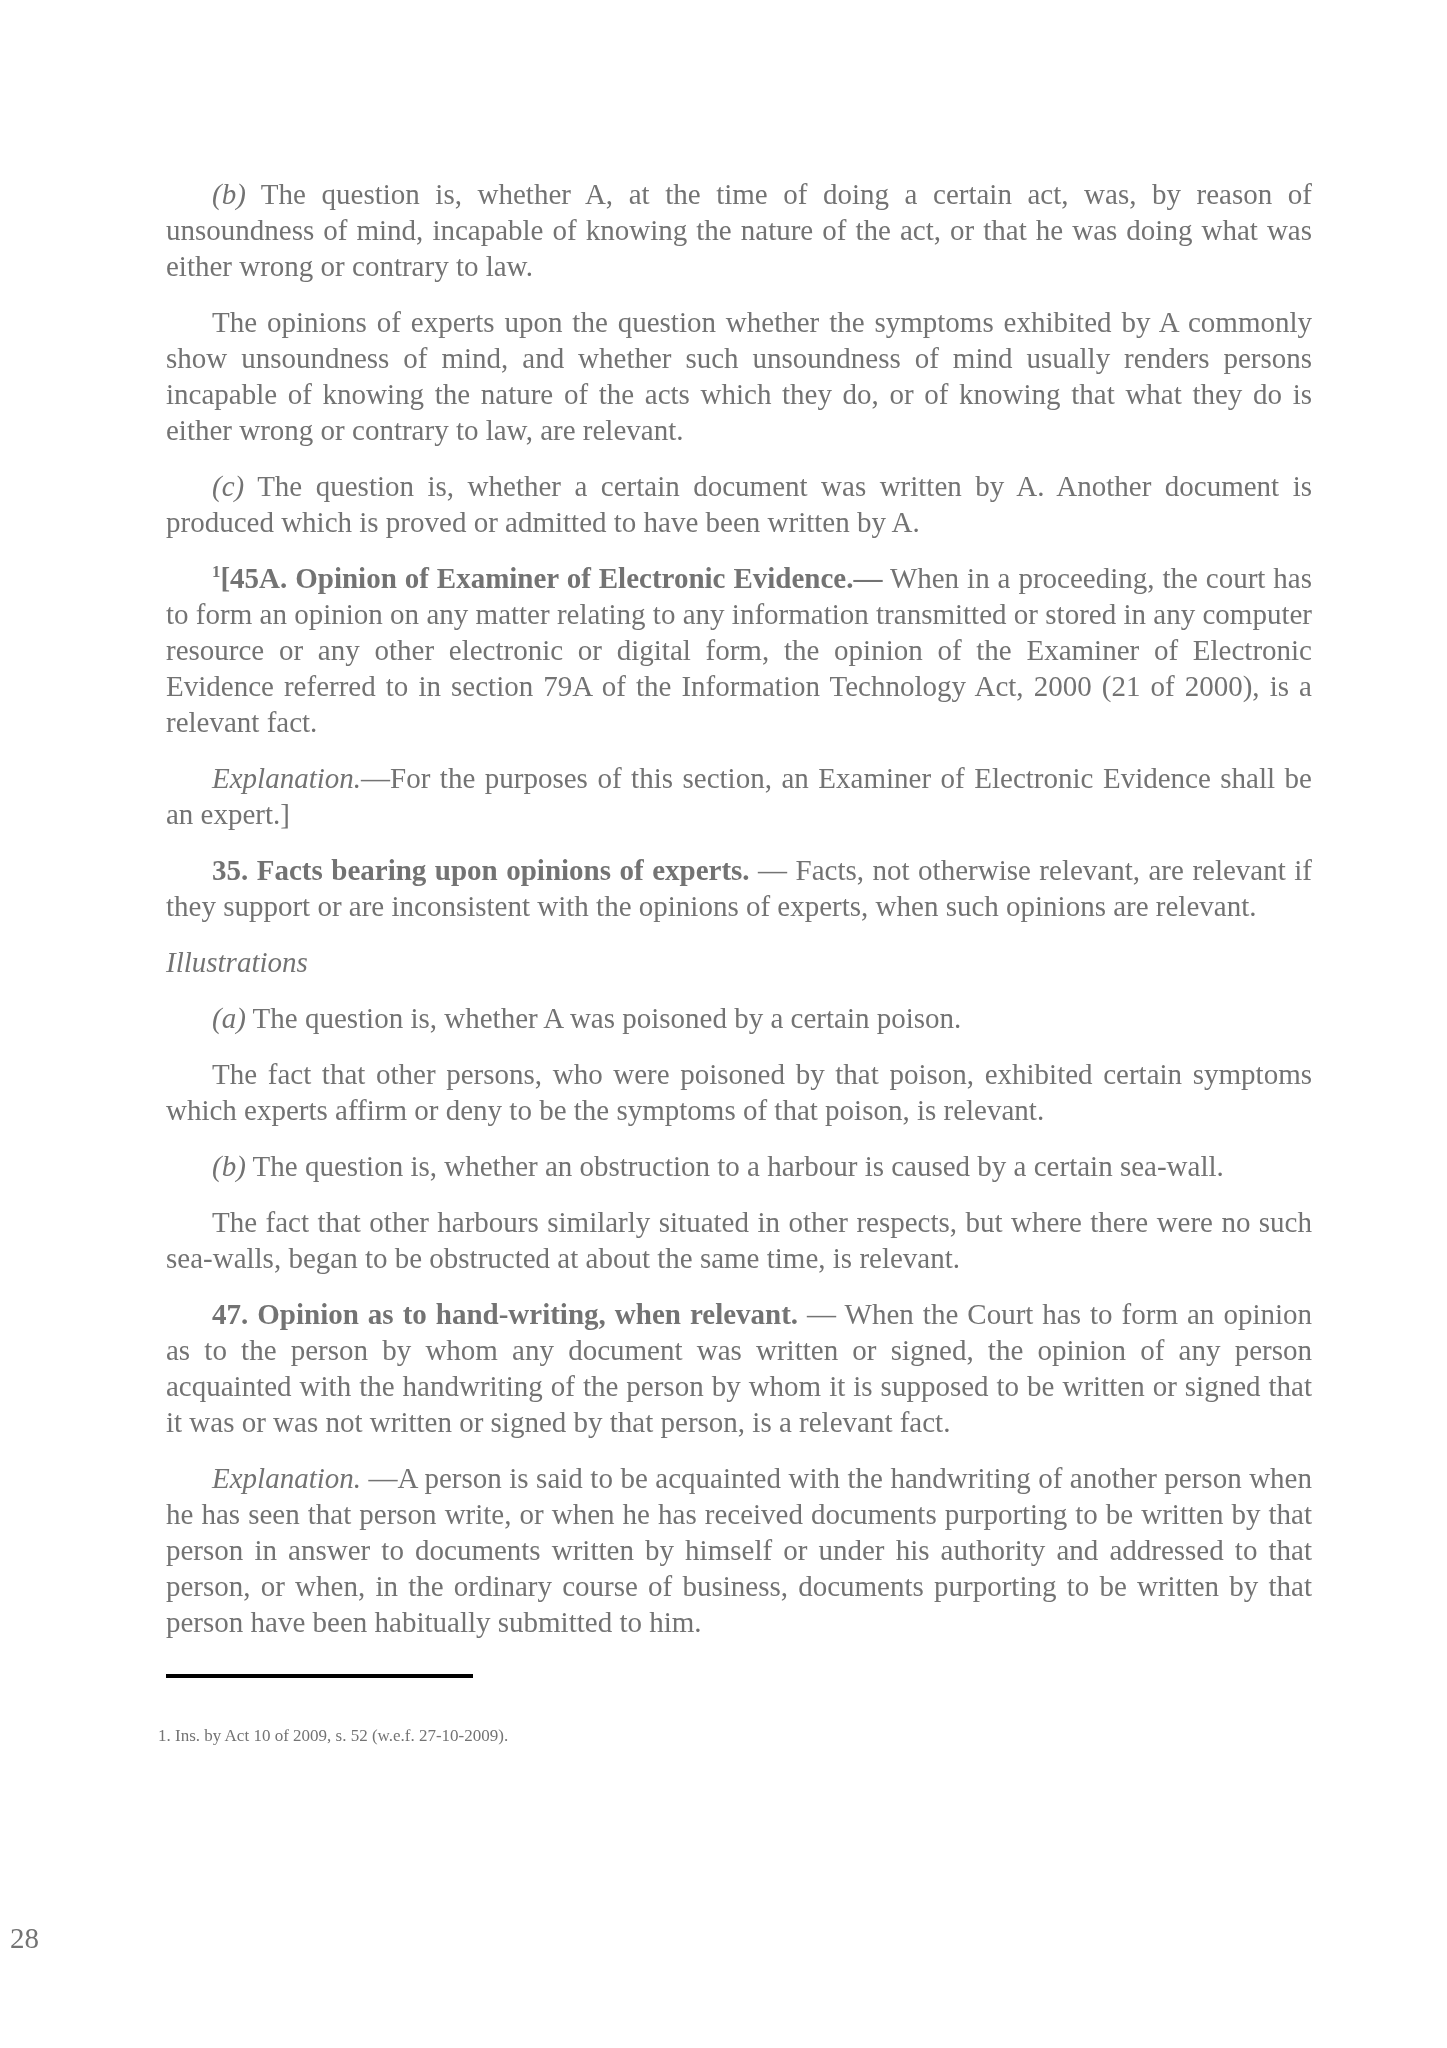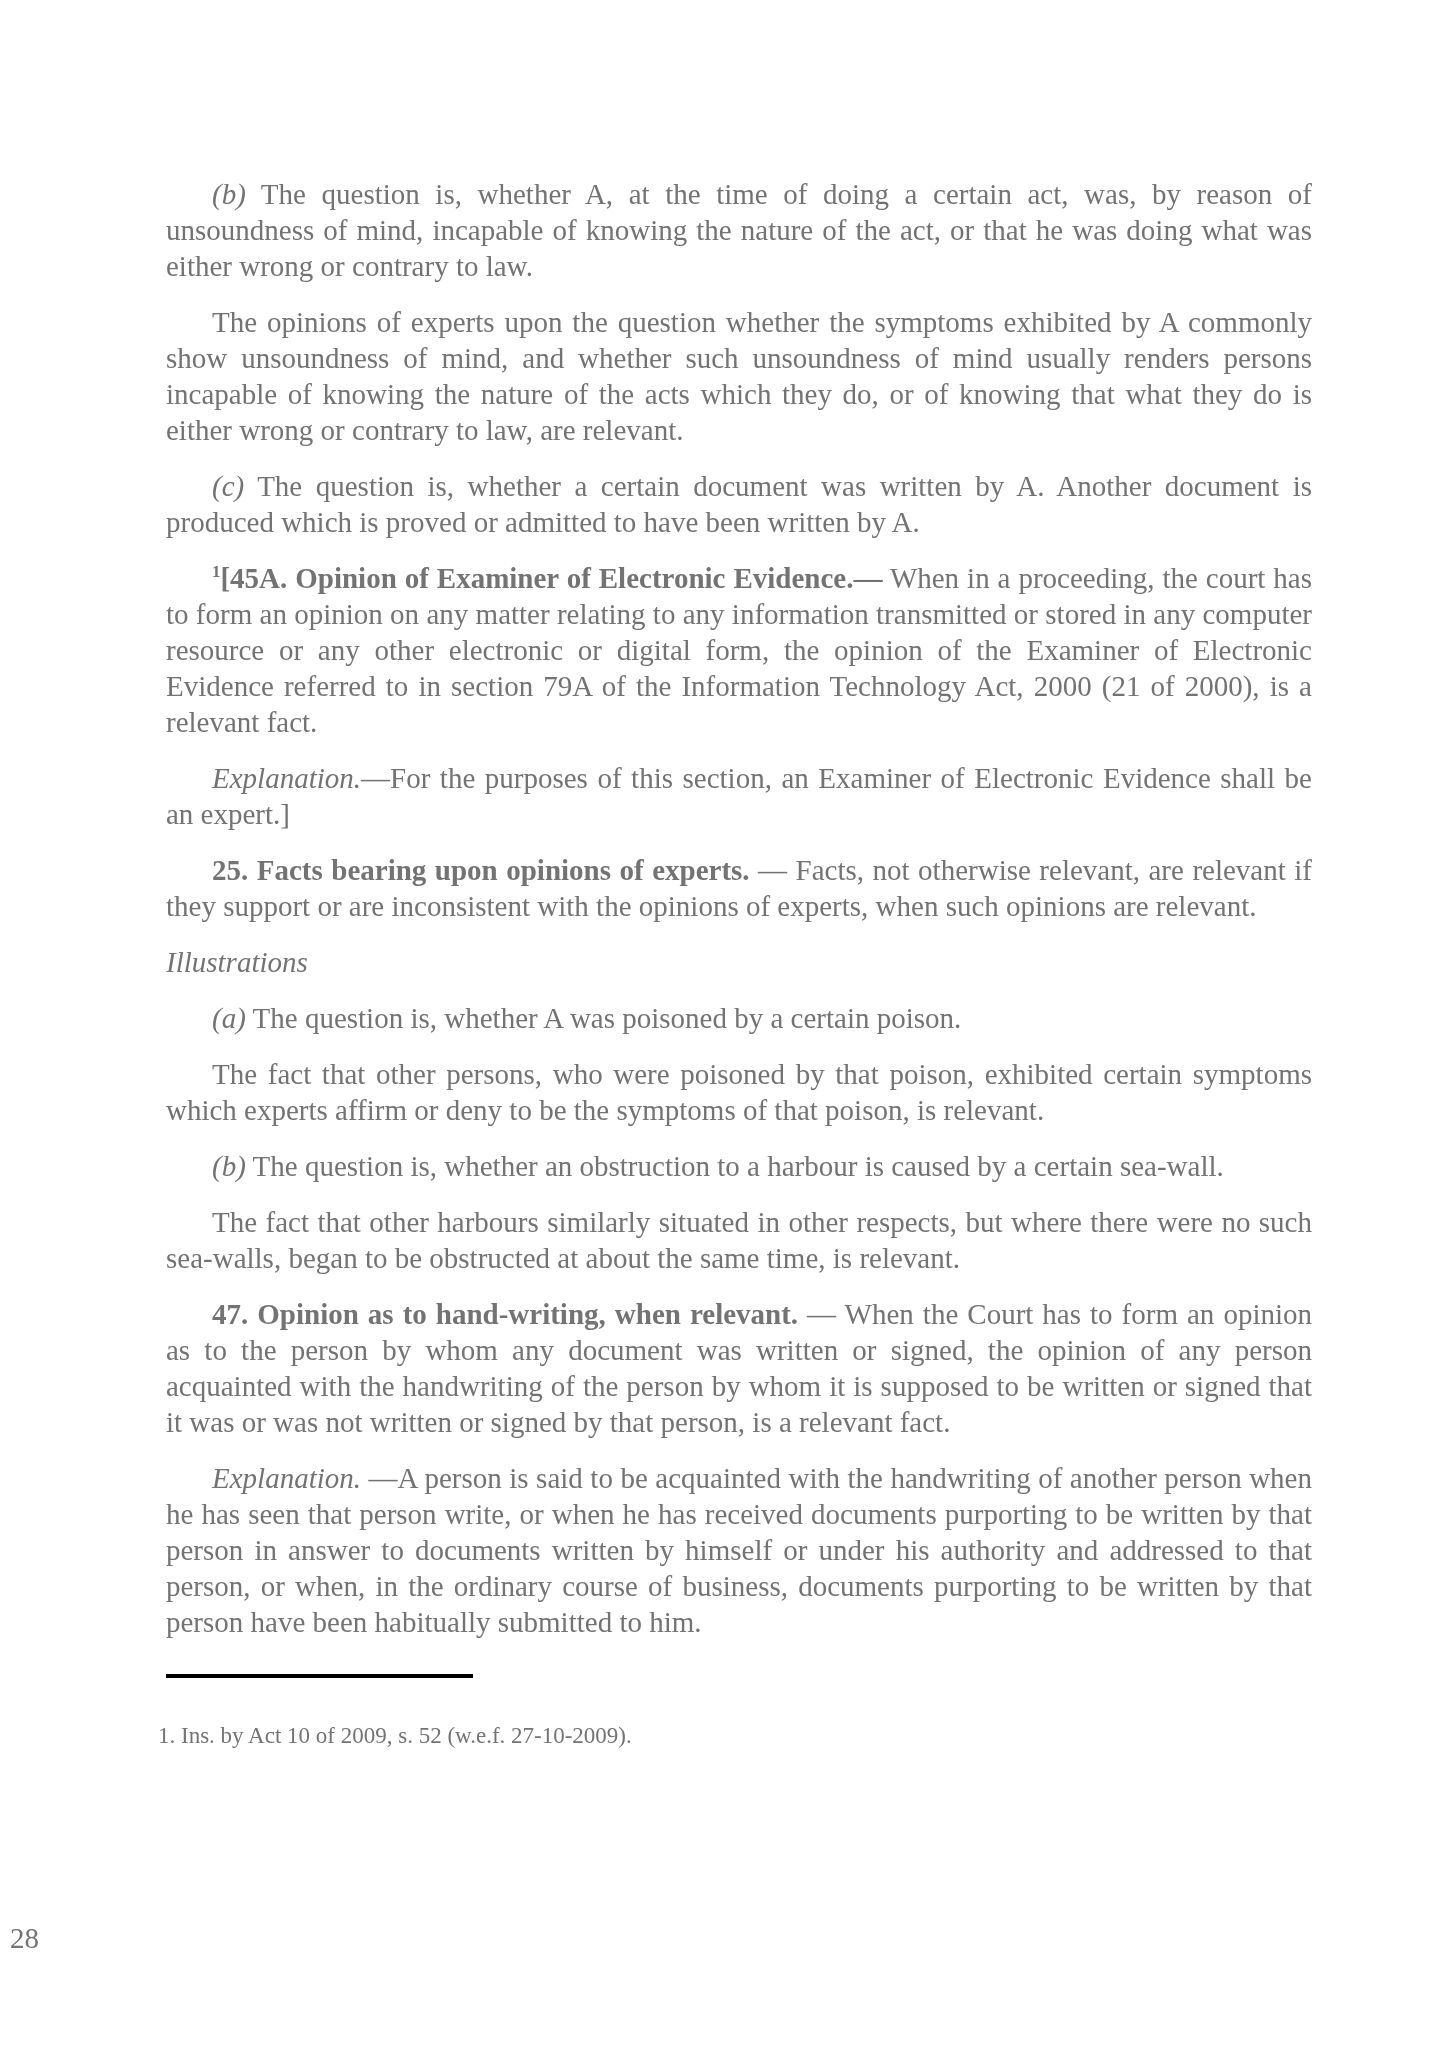--- a/index.html
+++ b/index.html
@@ -36,21 +36,21 @@
     font-weight: bold;
   }
   .footnote-rule {
     width: 307px;
     height: 4px;
     background: #000000;
     margin: 34px 0 0 0;
     border: 0;
   }
   .footnote {
-    font-size: 23px;
+    font-size: 17px;
     line-height: 28px;
     margin: 44px 0 0 -8px;
     text-align: left;
     text-indent: 0;
   }
   .page-number {
     position: absolute;
     top: 1920px;
     left: 10px;
     width: 1447px;
@@ -67,21 +67,21 @@
 
   <p class="para"><span>The opinions of experts upon the question whether the symptoms exhibited by A commonly show unsoundness of mind, and whether such unsoundness of mind usually renders persons incapable of knowing the nature of the acts which they do, or of knowing that what they do is either wrong or contrary to law, are relevant.</span></p>
 
   <p class="para"><span class="it">(c)</span><span> The question is, whether a certain document was written by A. Another document is produced which is proved or admitted to have been written by A.</span></p>
 
 
   <p class="para"><span class="sup">1</span><span class="bold">[45A. Opinion of Examiner of Electronic Evidence.—</span><span> When in a proceeding, the court has to form an opinion on any matter relating to any information transmitted or stored in any computer resource or any other electronic or digital form, the opinion of the Examiner of Electronic Evidence referred to in section 79A of the Information Technology Act, 2000 (21 of 2000), is a relevant fact.</span></p>
 
   <p class="para"><span class="it">Explanation.</span><span>—For the purposes of this section, an Examiner of Electronic Evidence shall be an expert.]</span></p>
 
-  <p class="para"><span class="bold">25. Facts bearing upon opinions of experts.</span><span> — Facts, not otherwise relevant, are relevant if they support or are inconsistent with the opinions of experts, when such opinions are relevant.</span></p>
+  <p class="para"><span class="bold">35. Facts bearing upon opinions of experts.</span><span> — Facts, not otherwise relevant, are relevant if they support or are inconsistent with the opinions of experts, when such opinions are relevant.</span></p>
 
   <p class="center-head"><span>Illustrations</span></p>
 
   <p class="para"><span class="it">(a)</span><span> The question is, whether A was poisoned by a certain poison.</span></p>
 
   <p class="para"><span>The fact that other persons, who were poisoned by that poison, exhibited certain symptoms which experts affirm or deny to be the symptoms of that poison, is relevant.</span></p>
 
   <p class="para"><span class="it">(b)</span><span> The question is, whether an obstruction to a harbour is caused by a certain sea-wall.</span></p>
 
   <p class="para"><span>The fact that other harbours similarly situated in other respects, but where there were no such sea-walls, began to be obstructed at about the same time, is relevant.</span></p>

